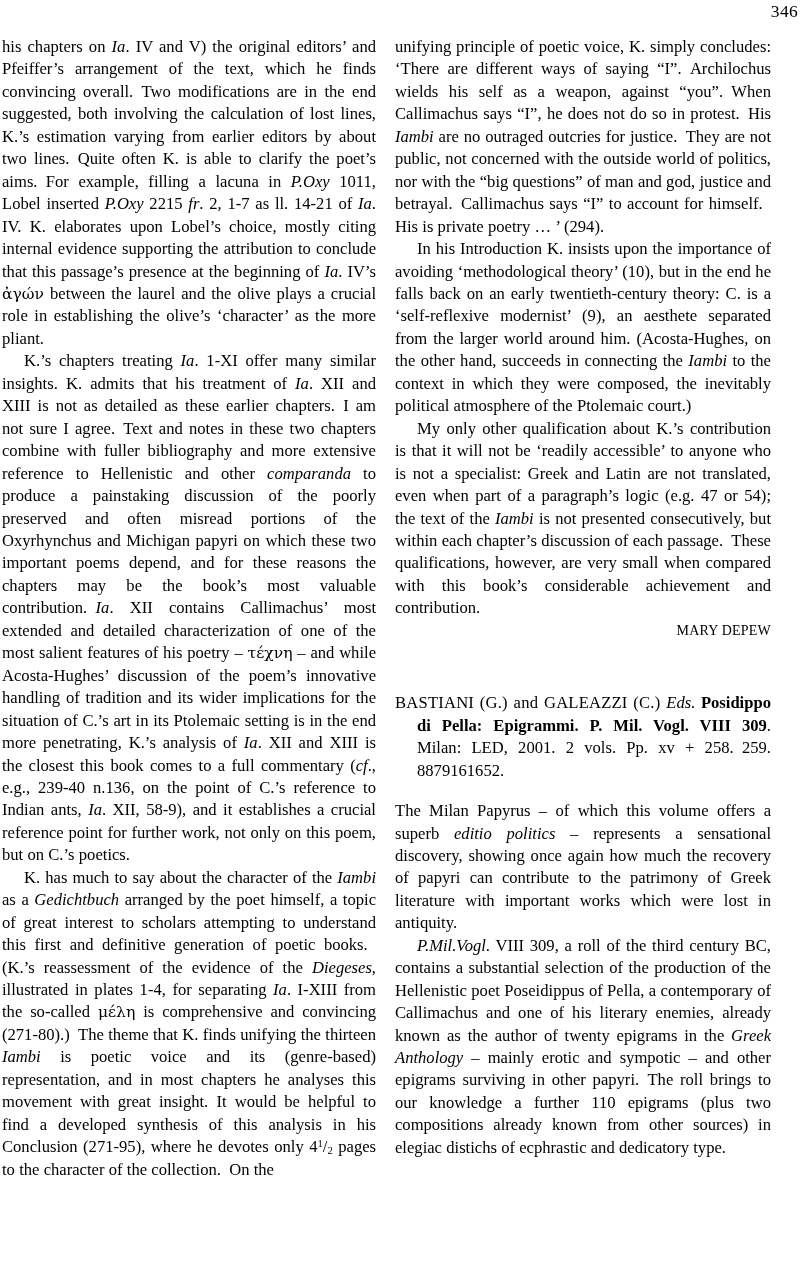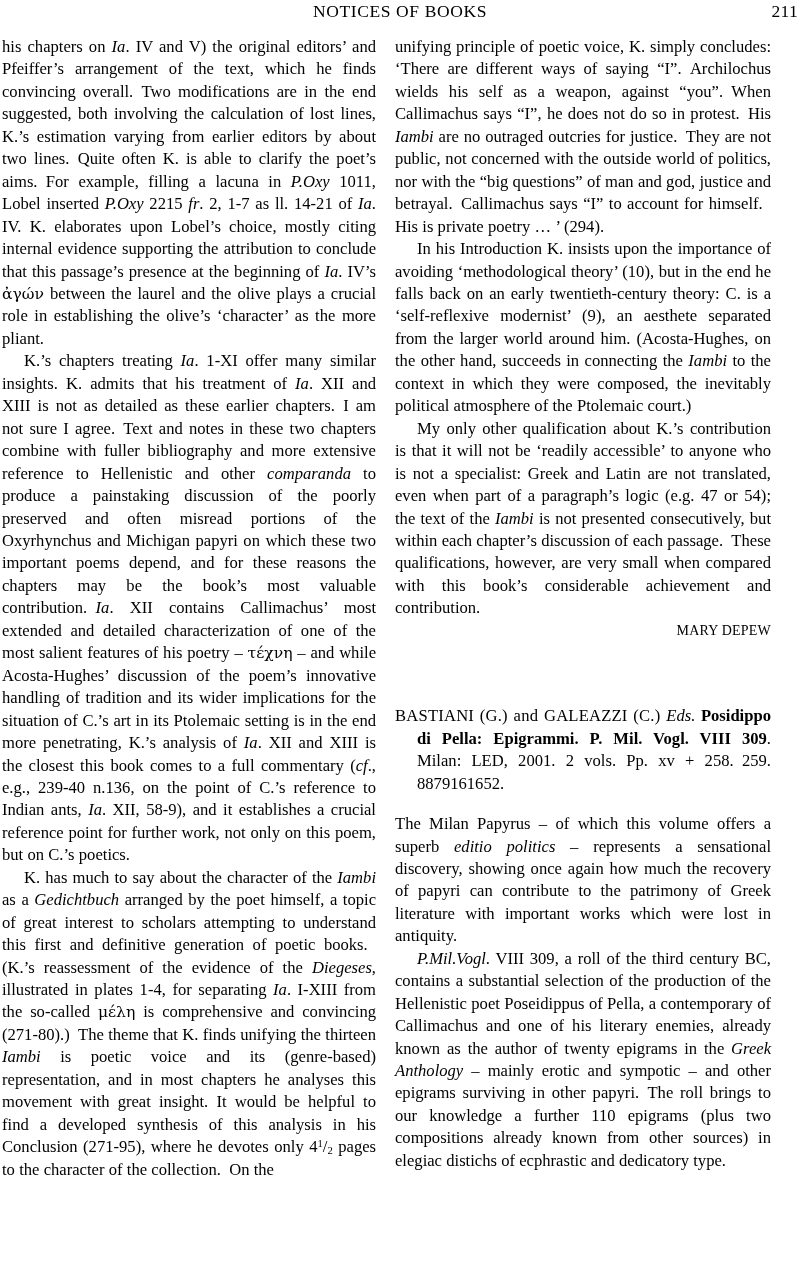--- a/index.html
+++ b/index.html
@@ -116,34 +116,33 @@
 
   
   .review-gap { height: 50px; }
   .book-heading {
     font-size: 16.6px;
     line-height: 22.45px;
     text-align: justify;
     text-justify: inter-word;
     padding-left: 22px;
     text-indent: -22px;
-    margin: 13px 0 18px 0;
+    margin: 0 0 18px 0;
   }
   .book-heading .authors { letter-spacing: 0.2px; }
   .book-heading .title { font-weight: bold; }
   .book-heading .eds { font-style: italic; }
 </style>
 </head>
 <body>
 
 <div class="page">
 
   <div class="runninghead">
-    <div class="rh-title">Notices of Books</div>
-    <div class="rh-folio">211</div>
+    <div class="rh-folio">346</div>
   </div>
 
   <div class="columns">
 
     <div class="col left">
       <div id="left-paras">
           <p class="para first">his chapters on <i>Ia</i>. IV and V) the original editors’ and Pfeiffer’s arrangement of the text, which he finds convincing overall. Two modifications are in the end suggested, both involving the calculation of lost lines, K.’s estimation varying from earlier editors by about two lines. Quite often K. is able to clarify the poet’s aims. For example, filling a lacuna in <i>P.Oxy</i> 1011, Lobel inserted <i>P.Oxy</i> 2215 <i>fr</i>. 2, 1-7 as ll. 14-21 of <i>Ia</i>. IV. K. elaborates upon Lobel’s choice, mostly citing internal evidence supporting the attribution to conclude that this passage’s presence at the beginning of <i>Ia</i>. IV’s <span class="grk">ἀγών</span> between the laurel and the olive plays a crucial role in establishing the olive’s ‘character’ as the more pliant.</p>
           <p class="para">K.’s chapters treating <i>Ia</i>. 1-XI offer many similar insights. K. admits that his treatment of <i>Ia</i>. XII and XIII is not as detailed as these earlier chapters. I am not sure I agree. Text and notes in these two chapters combine with fuller bibliography and more extensive reference to Hellenistic and other <i>comparanda</i> to produce a painstaking discussion of the poorly preserved and often misread portions of the Oxyrhynchus and Michigan papyri on which these two important poems depend, and for these reasons the chapters may be the book’s most valuable contribution. <i>Ia</i>. XII contains Callimachus’ most extended and detailed characterization of one of the most salient features of his poetry – <span class="grk">τέχνη</span> – and while Acosta-Hughes’ discussion of the poem’s innovative handling of tradition and its wider implications for the situation of C.’s art in its Ptolemaic setting is in the end more penetrating, K.’s analysis of <i>Ia</i>. XII and XIII is the closest this book comes to a full commentary (<i>cf</i>., e.g., 239-40 n.136, on the point of C.’s reference to Indian ants, <i>Ia</i>. XII, 58-9), and it establishes a crucial reference point for further work, not only on this poem, but on C.’s poetics.</p>
           <p class="para">K. has much to say about the character of the <i>Iambi</i> as a <i>Gedichtbuch</i> arranged by the poet himself, a topic of great interest to scholars attempting to understand this first and definitive generation of poetic books. (K.’s reassessment of the evidence of the <i>Diegeses</i>, illustrated in plates 1-4, for separating <i>Ia</i>. I-XIII from the so-called <span class="grk">μέλη</span> is comprehensive and convincing (271-80).) The theme that K. finds unifying the thirteen <i>Iambi</i> is poetic voice and its (genre-based) representation, and in most chapters he analyses this movement with great insight. It would be helpful to find a developed synthesis of this analysis in his Conclusion (271-95), where he devotes only <span class="frac">4<sup>1</sup>/<sub>2</sub></span> pages to the character of the collection. On the</p>
         </div>

